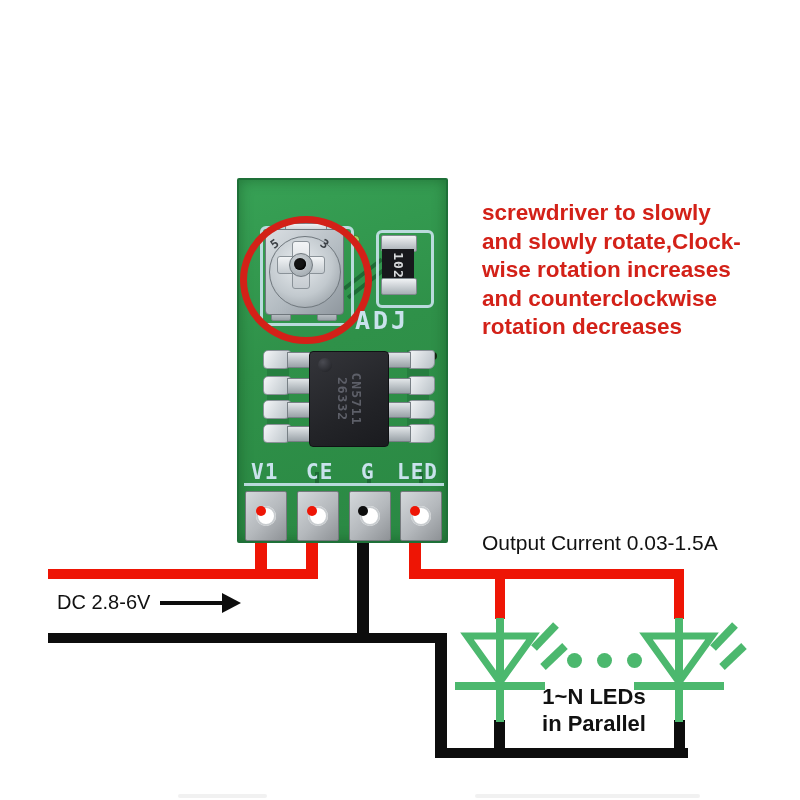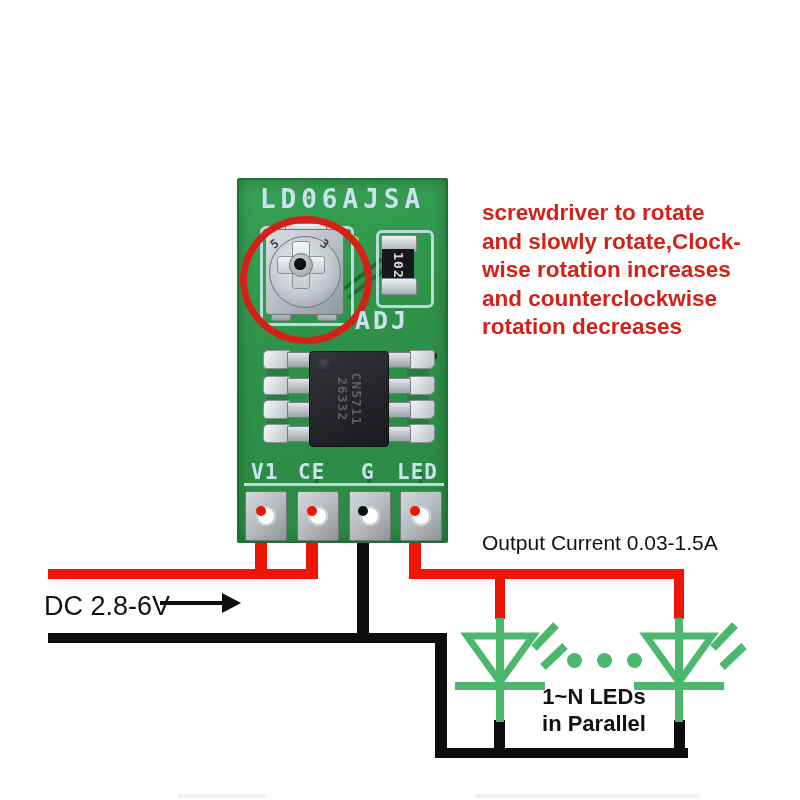--- a/index.html
+++ b/index.html
@@ -59,21 +59,21 @@
   .chip-pad{position:absolute;width:26px;height:17px;background:linear-gradient(120deg,#f4f6f8,#b9c1c7);border:1px solid #8a9298;border-radius:5px 3px 6px 4px;}
   
   .silk-line{position:absolute;left:5px;top:303px;width:200px;height:3px;background:var(--silkscreen);opacity:.9;}
   .pin-label{font-size:21px;top:280px;letter-spacing:1px;}
   .pad{position:absolute;top:311px;width:40px;height:48px;background:linear-gradient(135deg,#d4d8db 0%,var(--pad-silver) 55%,#8e9296 100%);border:1px solid #74787c;border-radius:2px;}
   .pad .hole{position:absolute;left:10px;top:14px;width:20px;height:20px;border-radius:50%;background:#ffffff;box-shadow:0 0 0 2px #c8cccf inset;}
   
   #annotation{position:absolute;left:482px;top:199px;color:var(--annotation-red);font-size:22.5px;font-weight:bold;line-height:28.6px;white-space:nowrap;}
   .blabel{position:absolute;color:#111;font-weight:normal;white-space:nowrap;}
   #output-current{left:482px;top:531px;font-size:21px;}
-  #input-voltage{left:44px;top:591px;font-size:27px;}
+  #input-voltage{left:57px;top:591px;font-size:20px;}
   #leds-caption{position:absolute;left:519px;top:683px;width:150px;text-align:center;color:#111;font-weight:bold;font-size:22px;line-height:27px;}
   
   #arrow-line{position:absolute;left:160px;top:601px;width:63px;height:4px;background:#0d0d0d;}
   #arrow-head{position:absolute;left:222px;top:593px;width:0;height:0;border-left:19px solid #0d0d0d;border-top:10px solid transparent;border-bottom:10px solid transparent;}
   
   .led-dot{position:absolute;width:15px;height:15px;border-radius:50%;background:var(--led-green);}
   .led-svg{position:absolute;width:130px;height:140px;}
   
   .artifact{position:absolute;height:4px;background:#f1f1f1;border-radius:2px;}
 </style>
@@ -91,21 +91,20 @@
   <div class="wire red" style="left:409px;top:513px;width:12px;height:66px"></div>
   <div class="wire red" style="left:409px;top:569px;width:275px;height:10px"></div>
   <div class="wire red" style="left:495px;top:578px;width:10px;height:41px"></div>
   <div class="wire red" style="left:674px;top:578px;width:10px;height:41px"></div>
   <div class="wire black" style="left:435px;top:633px;width:12px;height:125px"></div>
   <div class="wire black" style="left:435px;top:748px;width:253px;height:10px"></div>
   <div class="wire black" style="left:494px;top:720px;width:11px;height:30px"></div>
   <div class="wire black" style="left:674px;top:720px;width:11px;height:30px"></div>
 
   <div id="board">
-    <div class="silk" id="board-title">LD06AJSA</div>
 
     <div class="trace" style="left:100px;top:92px;width:48px;height:4px;transform:rotate(-38deg)"></div>
     <div class="trace" style="left:104px;top:101px;width:48px;height:4px;transform:rotate(-38deg)"></div>
     <div class="trace" style="left:28px;top:170px;width:22px;height:80px;opacity:.45"></div>
     <div class="trace" style="left:168px;top:170px;width:22px;height:80px;opacity:.45"></div>
     <div class="trace" style="left:76px;top:292px;width:4px;height:12px"></div>
     <div class="trace" style="left:128px;top:292px;width:4px;height:12px"></div>
     <div class="trace" style="left:180px;top:292px;width:4px;height:12px"></div>
 
     <div class="via" style="left:95px;top:50px"></div>
@@ -160,21 +159,21 @@
       <div class="dimple"></div>
       <div id="chip-text">
         <div class="inner">
           <span>CN5711</span><br>
           <span>26332</span>
         </div>
       </div>
     </div>
 
     <div class="silk pin-label" style="left:12px">V1</div>
-    <div class="silk pin-label" style="left:59px">CE</div>
+    <div class="silk pin-label" style="left:67px">CE</div>
     <div class="silk pin-label" style="left:122px">G</div>
     <div class="silk pin-label" style="left:158px">LED</div>
     <div class="silk-line"></div>
     <div class="pad" style="left:6px">
         <div class="hole"></div>
       </div>
     <div class="pad" style="left:58px">
         <div class="hole"></div>
       </div>
     <div class="pad" style="left:110px">
@@ -202,21 +201,21 @@
     <polygon points="17,36 83,36 50,82" fill="none" stroke="#4cb86e" stroke-width="7"></polygon>
     <line x1="5" y1="86" x2="95" y2="86" stroke="#4cb86e" stroke-width="8"></line>
     <line x1="84" y1="48" x2="106" y2="25" stroke="#4cb86e" stroke-width="8"></line>
     <line x1="93" y1="67" x2="115" y2="46" stroke="#4cb86e" stroke-width="8"></line>
   </svg>
   <div class="led-dot" style="left:567px;top:653px"></div>
   <div class="led-dot" style="left:597px;top:653px"></div>
   <div class="led-dot" style="left:627px;top:653px"></div>
 
   <div id="annotation">
-    <div>screwdriver to rotate</div>
+    <div>screwdriver to slowly</div>
     <div>and slowly rotate,Clock-</div>
     <div>wise rotation increases</div>
     <div>and counterclockwise</div>
     <div>rotation decreases</div>
   </div>
 
   <div class="blabel" id="output-current">Output Current 0.03-1.5A</div>
   <div class="blabel" id="input-voltage">DC 2.8-6V</div>
   <div id="arrow-line"></div>
   <div id="arrow-head"></div>

